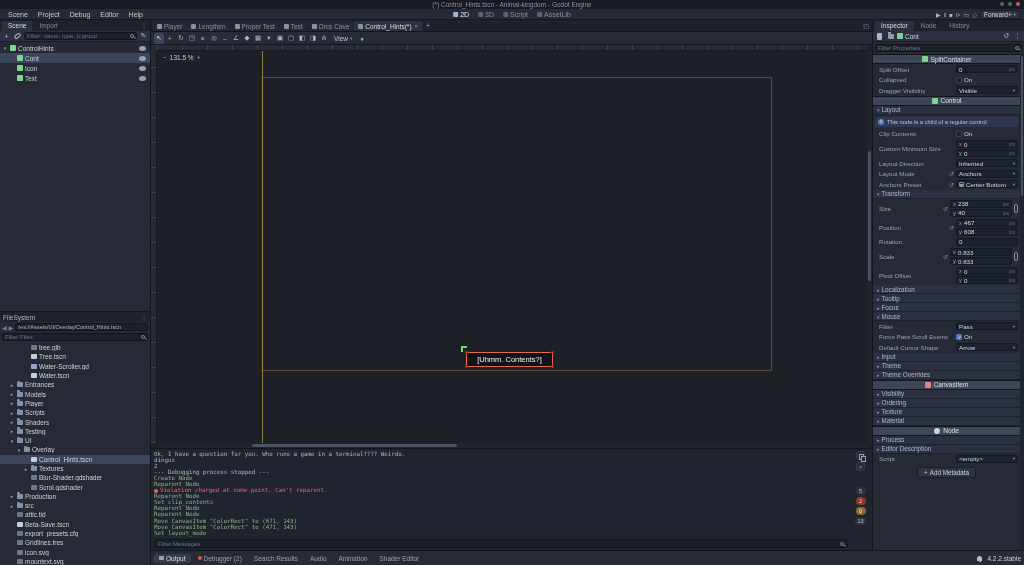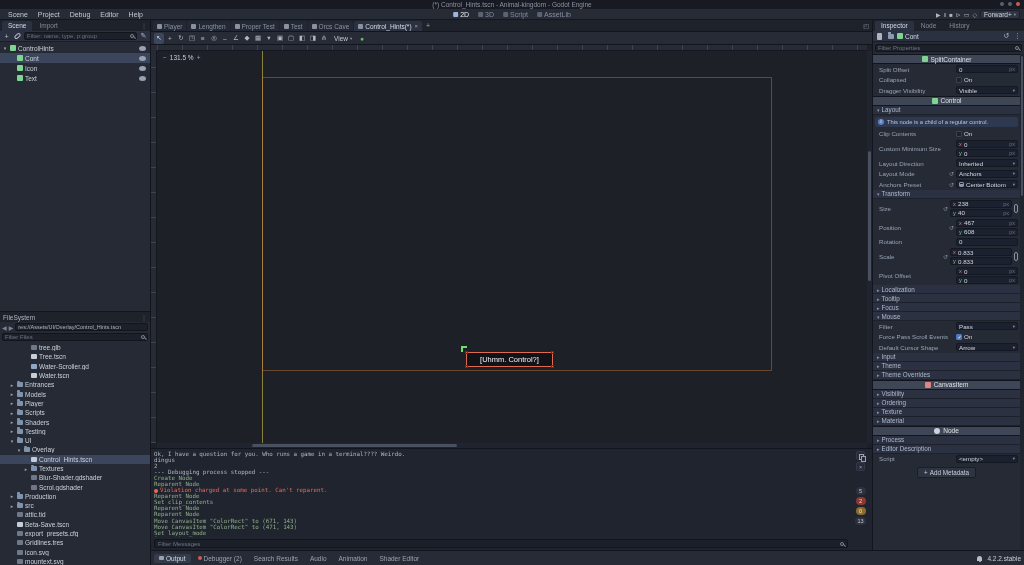--- a/index.html
+++ b/index.html
@@ -549,21 +549,21 @@
     <div class="ruler-left"></div>
     <div class="canvas">
       <div class="vguide"></div>
       <div class="scene-rect"></div>
       <div class="sel-box">
         <span class="anchor-mark"></span>
         <span class="handle h-tl"></span>
         <span class="handle h-tr"></span>
         <span class="handle h-bl"></span>
         <span class="handle h-br"></span>
-        <span class="sel-text">[Uhmm. Control?]</span>
+        <span class="sel-text">[Uhmm. Contents?]</span>
       </div>
       <div class="zoombar">
         <span class="zbtn">−</span>
         <span class="zval">131.5 %</span>
         <span class="zbtn">+</span>
       </div>
     </div>
     <div class="hscroll">
         <div class="thumb"></div>
       </div>

